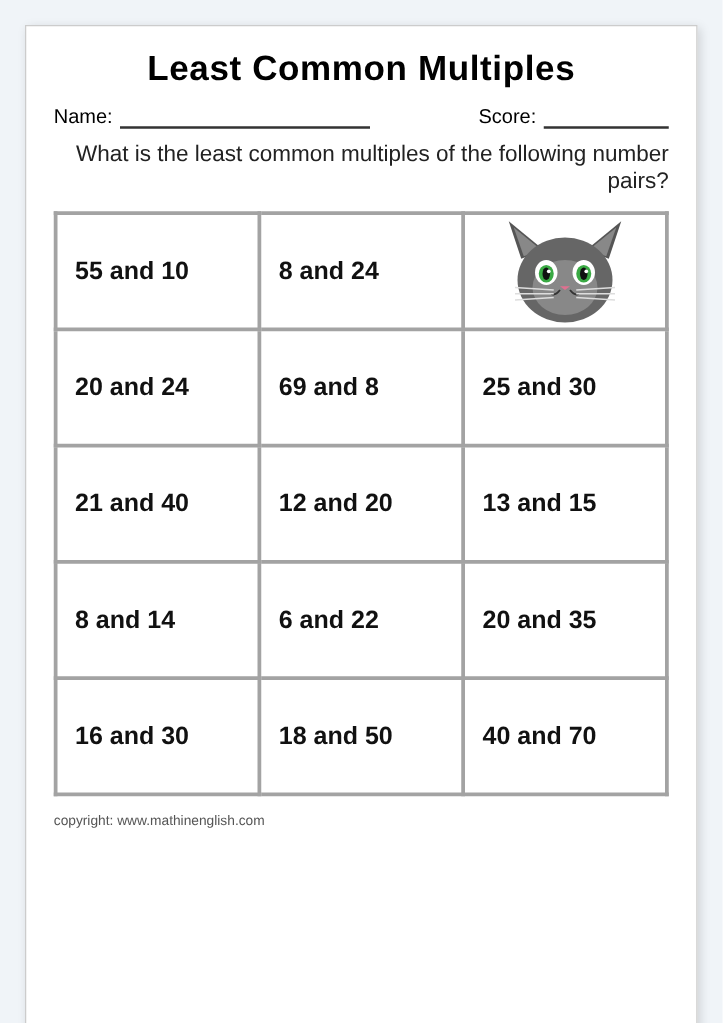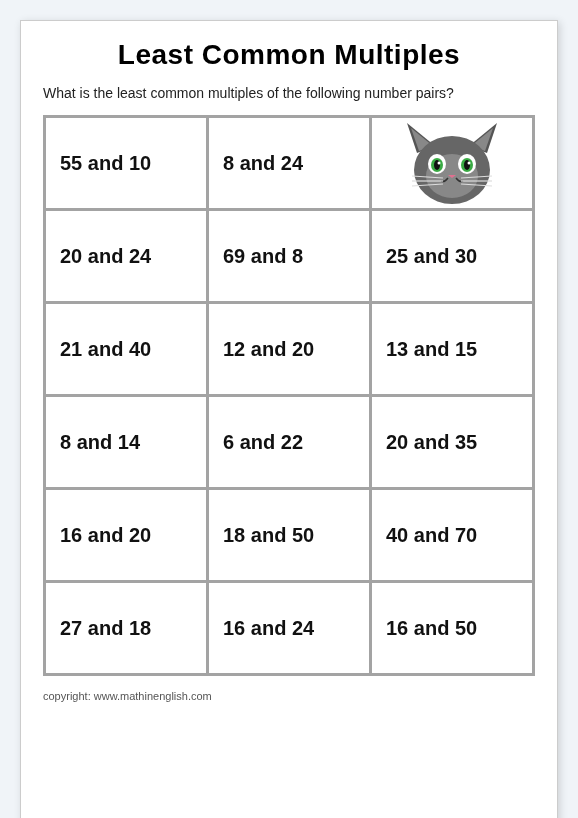--- a/index.html
+++ b/index.html
@@ -50,23 +50,24 @@
       align-items: center;
       gap: 6px;
     }
     .score-underline {
       display: inline-block;
       width: 100px;
       border-bottom: 2px solid #333;
       height: 18px;
     }
     .instruction {
-      font-size: 14px;
+      font-size: 18px;
       margin-bottom: 14px;
       color: #222;
+      text-align: right;
     }
     .grid-table {
       width: 100%;
       border-collapse: collapse;
     }
     .grid-table td {
       border: 3px solid #a3a3a3;
       vertical-align: middle;
       padding: 0;
     }
@@ -91,20 +92,30 @@
       color: #555;
       margin-top: 14px;
     }
   </style>
 </head>
 <body>
 
 <div class="worksheet">
   <div class="title">Least Common Multiples</div>
 
+  <div class="name-score-row">
+    <div class="name-line">
+      <span>Name:</span>
+      <span class="name-underline"></span>
+    </div>
+    <div class="score-line">
+      <span>Score:</span>
+      <span class="score-underline"></span>
+    </div>
+  </div>
 
   <div class="instruction">What is the least common multiples of the following number pairs?</div>
 
   <table class="grid-table">
     <tbody id="grid-body">
         <tr>
           <td>
             <div class="cell-content">55 and 10</div>
           </td>
           <td>
@@ -176,37 +187,26 @@
           </td>
           <td>
             <div class="cell-content">6 and 22</div>
           </td>
           <td>
             <div class="cell-content">20 and 35</div>
           </td>
         </tr>
         <tr>
           <td>
-            <div class="cell-content">16 and 20</div>
+            <div class="cell-content">16 and 30</div>
           </td>
           <td>
             <div class="cell-content">18 and 50</div>
           </td>
           <td>
             <div class="cell-content">40 and 70</div>
-          </td>
-        </tr>
-        <tr>
-          <td>
-            <div class="cell-content">27 and 18</div>
-          </td>
-          <td>
-            <div class="cell-content">16 and 24</div>
-          </td>
-          <td>
-            <div class="cell-content">16 and 50</div>
           </td>
         </tr>
       </tbody>
   </table>
 
   <div class="copyright">copyright:   www.mathinenglish.com</div>
 </div>
 
 </body></html>

